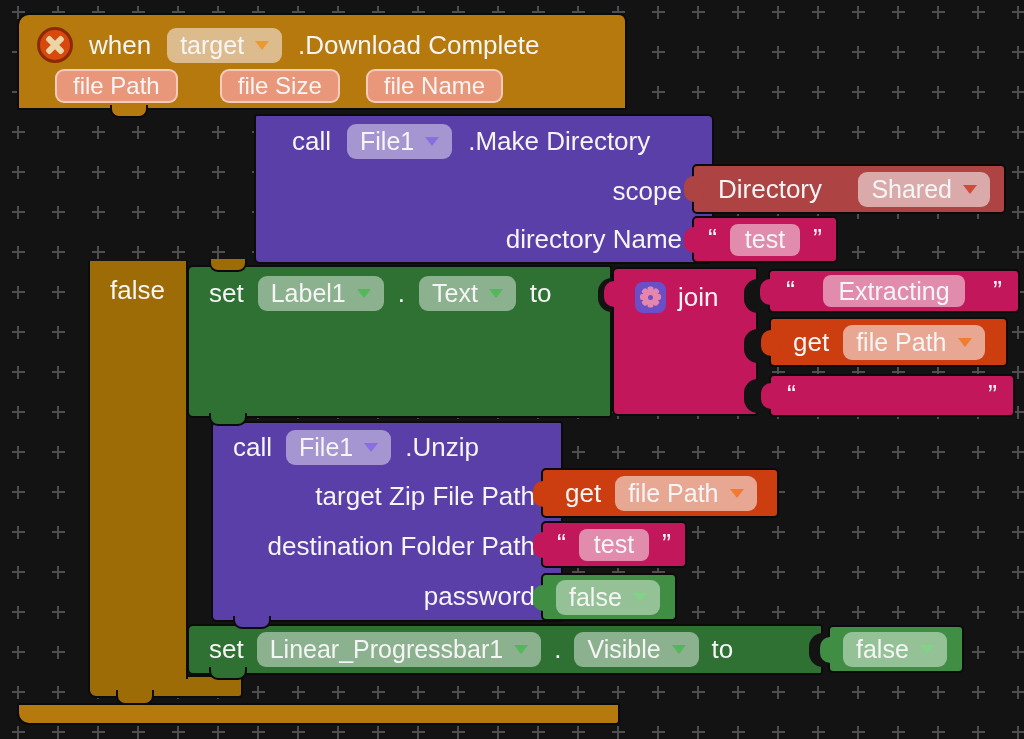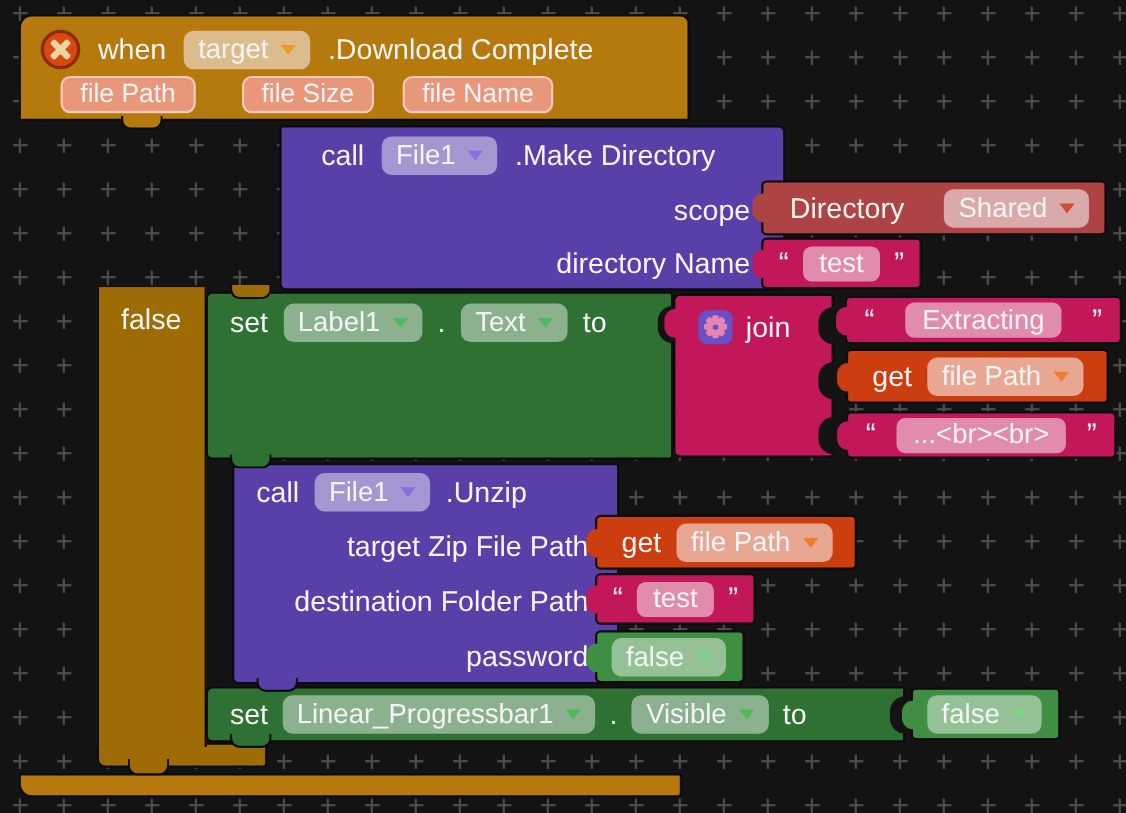--- a/index.html
+++ b/index.html
@@ -667,21 +667,20 @@
       <span class="kw">get</span>
       <span class="dd dd-lite">
         <span>file Path</span>
         <span class="tri tri-orange"></span>
       </span>
     </div>
 
     <div class="blk c-magenta row" style="left:769px;top:374px;width:246px;height:43px;border-radius:5px;padding:0 16px;justify-content:space-between;">
       <span class="tab" style="top:7px;"></span>
       <span class="q">“</span>
-      <span class="fld">...&lt;br&gt;&lt;br&gt;</span>
       <span class="q">”</span>
     </div>
 
     <div class="blk c-purple col" style="left:187px;top:421px;width:352px;height:201px;border-radius:6px 3px 3px 6px;">
       <div class="row" style="height:49px;padding-left:20px;gap:14px;">
         <span class="kw">call</span>
         <span class="dd">
           <span>File1</span>
           <span class="tri tri-purple"></span>
         </span>

